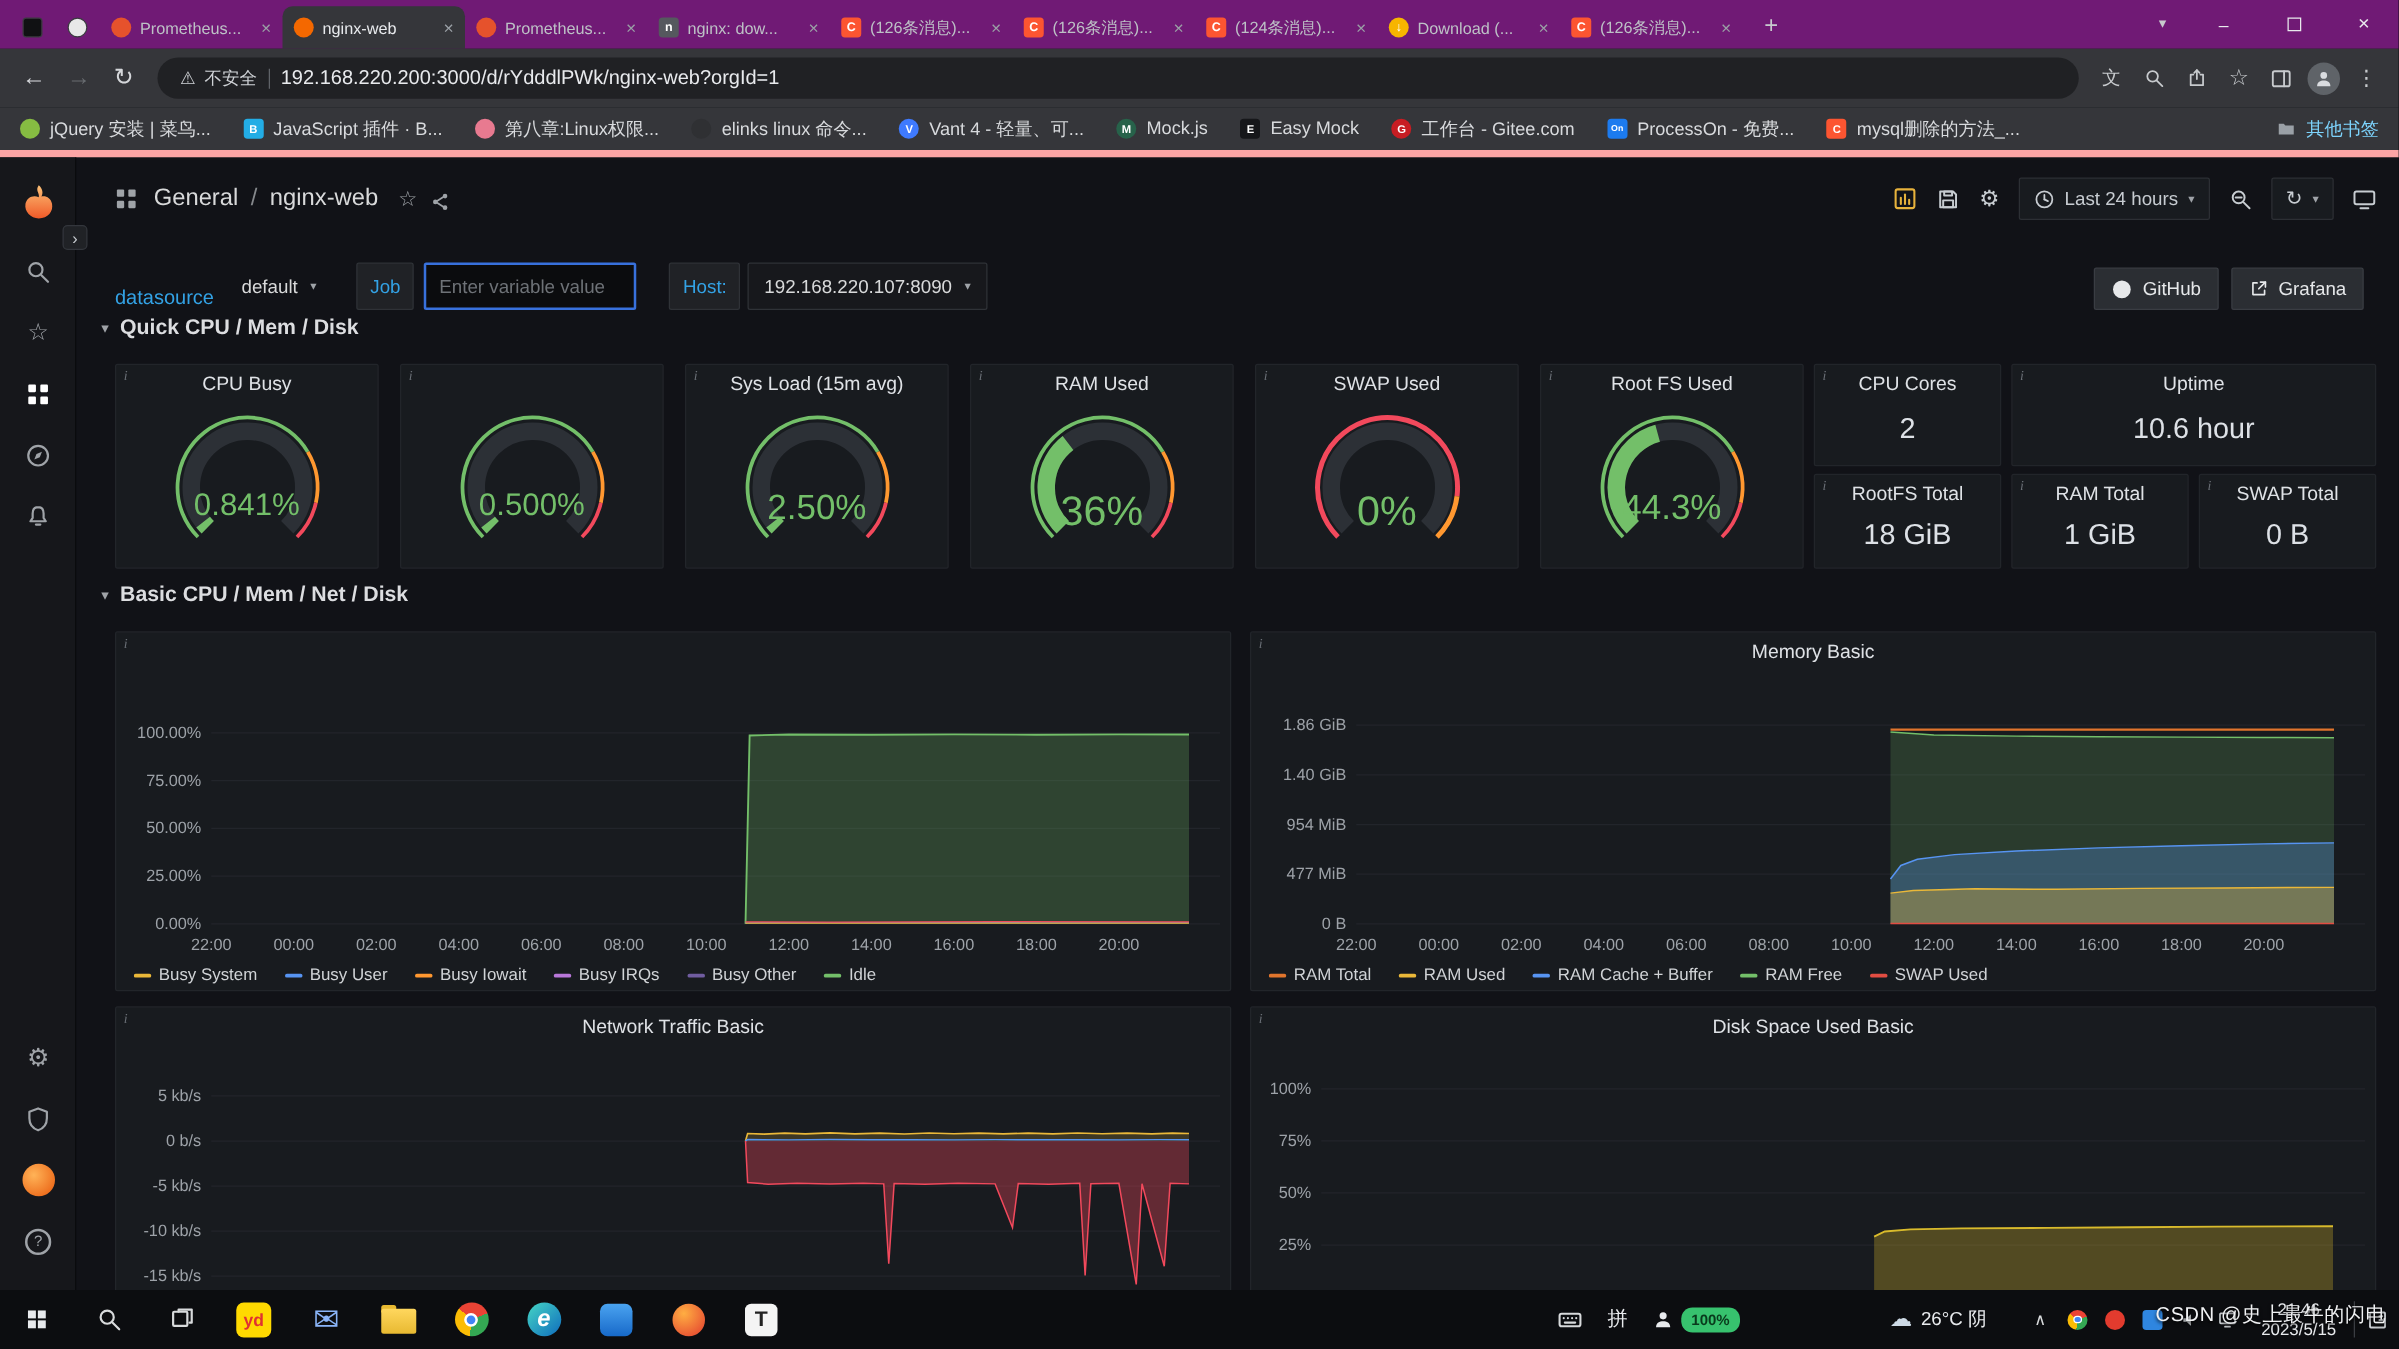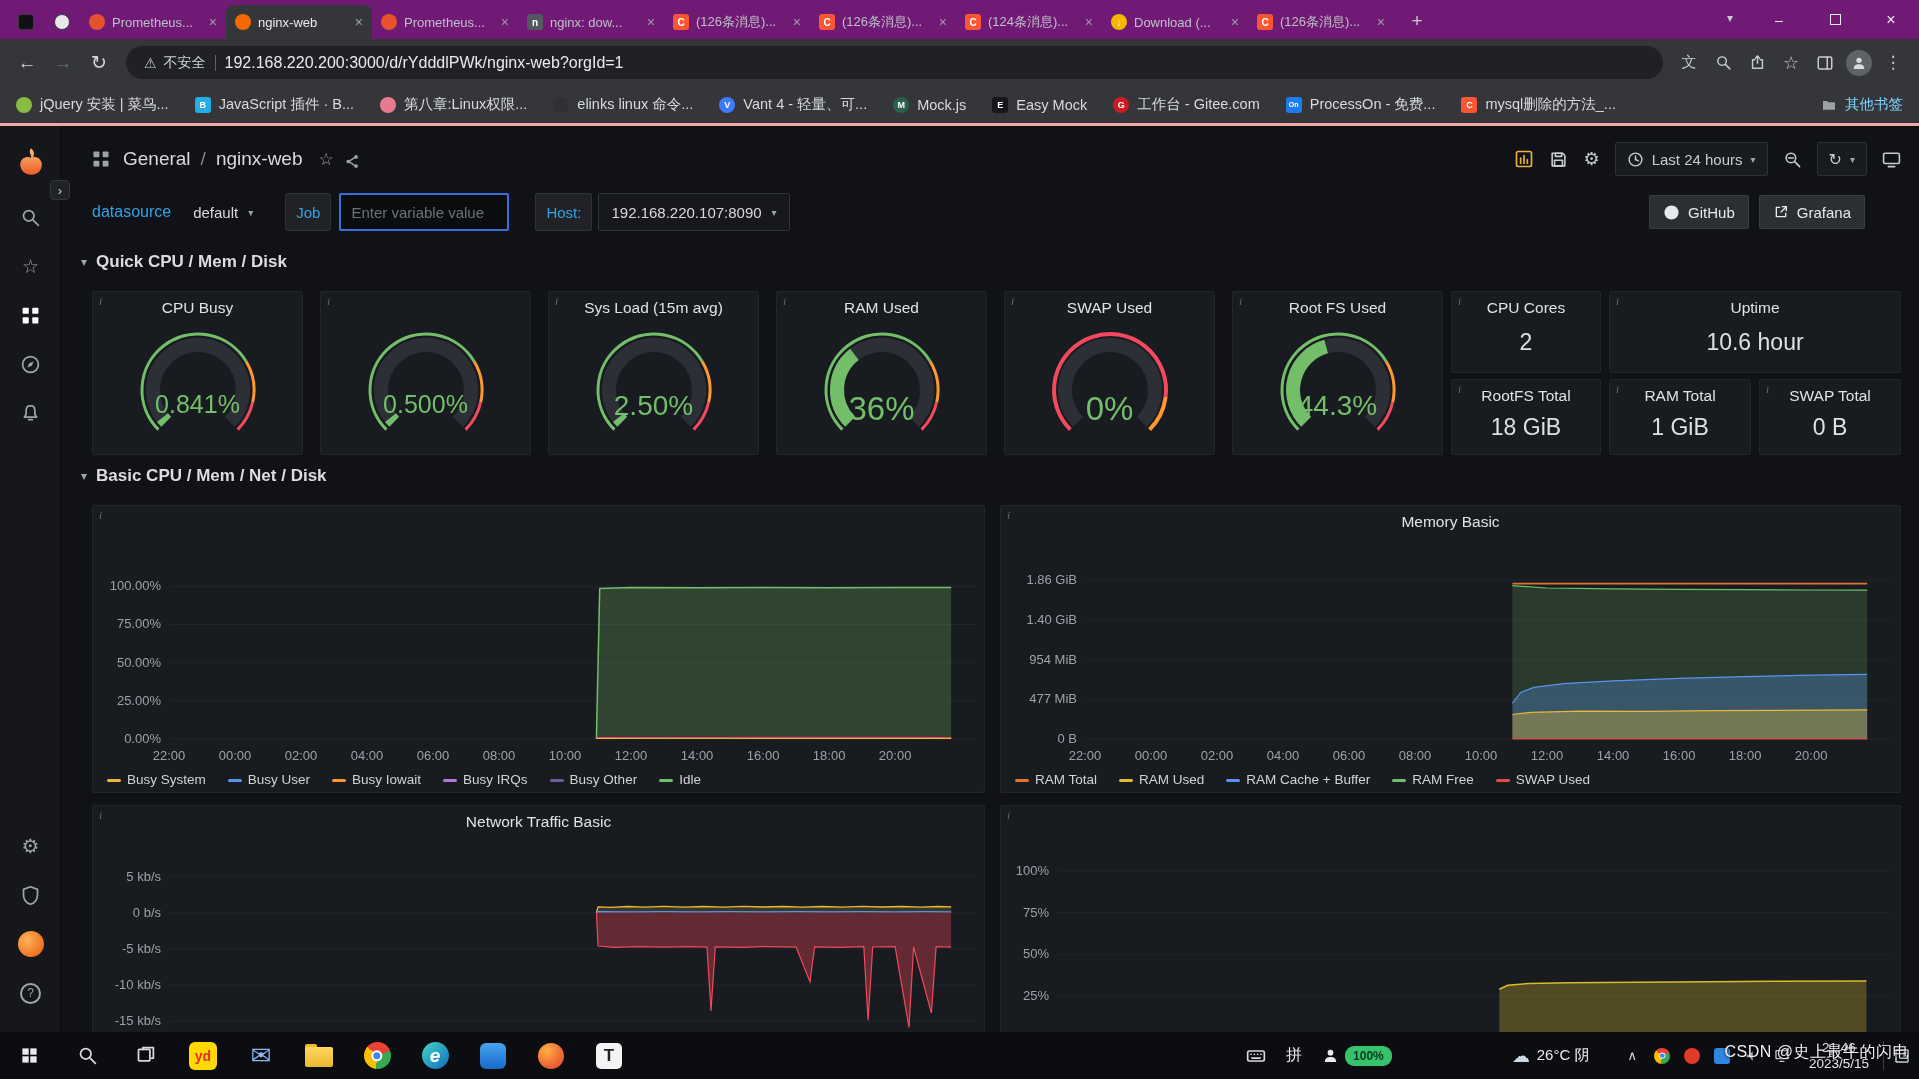--- a/index.html
+++ b/index.html
@@ -22,40 +22,40 @@
 #winctl{position:absolute;right:0;top:0;height:39px;display:flex}
 .wbtn{width:56px;height:39px;display:flex;align-items:center;justify-content:center;color:#e8eaed;font-size:14px}
 .maxbox{width:11px;height:11px;border:1px solid #e8eaed;display:block}
 #toolbar{position:absolute;left:0;top:39px;width:100%;height:47px;background:#35363a;display:flex;align-items:center;padding:0 10px;gap:2px}
 .navbtn{width:34px;height:34px;border-radius:50%;display:flex;align-items:center;justify-content:center;font-size:19px;color:#d5d7da}
 .navbtn.dis{color:#686c70}
 #urlpill{flex:1;height:33px;background:#202124;border-radius:17px;display:flex;align-items:center;padding:0 18px;margin:0 8px;color:#e8eaed;font-size:16px;gap:9px;overflow:hidden;white-space:nowrap}
 #urlpill .sec{color:#cfd2d6;font-size:14px;display:flex;gap:7px;align-items:center}
 #urlpill .vdiv{width:1px;height:16px;background:#5f6368;flex:none}
 .tbico{width:32px;height:32px;display:flex;align-items:center;justify-content:center;color:#c7cacd}
-#bookmarks{position:absolute;left:0;top:86px;width:100%;height:40px;background:#35363a;border-bottom:3px solid #fca5a5;display:flex;align-items:center;padding:0 16px;font-size:14.5px;color:#d8dadd}
+#bookmarks{position:absolute;left:0;top:86px;width:100%;height:40px;background:#35363a;border-bottom:6px solid #fca5a5;display:flex;align-items:center;padding:0 16px;font-size:14.5px;color:#d8dadd}
 #bm-items{display:flex;gap:26px;align-items:center;white-space:nowrap}
 .bm{display:flex;align-items:center;gap:8px}
 .bmic{width:16px;height:16px;display:flex;align-items:center;justify-content:center;font-size:9px;font-weight:bold;color:#fff;flex:none}
 #otherbm{margin-left:auto;display:flex;gap:8px;align-items:center;color:#7dd3fc}
 
 #grafana{position:absolute;left:0;top:126px;width:1919px;height:906px;background:#111217}
 #g-side{position:absolute;left:0;top:0;width:61px;height:100%;background:#16171b;border-right:1px solid #0a0b0d}
 .sico{width:61px;height:44px;margin:5px 0;display:flex;align-items:center;justify-content:center;color:#9fa3a8}
 #g-main{position:absolute;left:61px;top:0;right:0;height:100%}
 #g-head{position:absolute;left:0;top:0;right:0;height:66px;display:flex;align-items:center;padding:0 18px 0 30px;gap:12px}
 #crumb{display:flex;align-items:flex-end;gap:10px;font-size:19px;color:#d8d9da;font-weight:500}
 #crumb .dim{color:#85888c}
 .hstar{font-size:17px;color:#9fa3a8;margin-left:6px}
 .hico{display:flex;align-items:center;justify-content:center}
 #g-tools{margin-left:auto;display:flex;align-items:center;gap:15px;color:#9fa3a8}
 .gearg{font-size:18px;color:#c7ccd1}
 .gtbtn{display:flex;align-items:center;gap:8px;font-size:15px;color:#c7ccd1;border:1px solid #2c2f34;background:#181b1f;height:34px;padding:0 11px;border-radius:2px}
 .caret{font-size:10px;color:#9fa3a8}
-#g-vars{position:absolute;left:0;top:60px;right:0;height:52px;display:flex;align-items:center;padding:0 54px 0 31px}
+#g-vars{position:absolute;left:0;top:70px;right:0;height:52px;display:flex;align-items:flex-end;padding:0 28px 0 31px}
 .vlabel{color:#33a2e5;font-size:16px;font-weight:500}
 .vchip{color:#33a2e5;font-size:15px;font-weight:500;background:#202226;border:1px solid #2f3237;height:38px;display:flex;align-items:center;padding:0 10px;border-radius:2px}
 .vval{background:transparent;height:38px;display:flex;align-items:center;gap:10px;padding:0 12px;color:#d8d9da;font-size:15px;border-radius:2px}
 .vval.box{background:#17181c;border:1px solid #2f3237}
 .varinput{width:170px;height:38px;background:#0b0c0e;border:2px solid #3871dc;border-radius:2px;color:#d8d9da;font-size:15px;padding:0 10px;outline:none;margin-left:8px;font-family:inherit}
 .varinput::placeholder{color:#6e7277}
 .gbtn{height:34px;background:#2b2e33;border:1px solid #3a3d43;border-radius:2px;display:flex;align-items:center;gap:8px;padding:0 13px;color:#e6e8ea;font-size:15px}
 #g-dash{position:absolute;left:0;top:118px;right:0;bottom:0;overflow:hidden}
 .rowhdr{position:absolute;display:flex;align-items:center;gap:9px;color:#dcdde0;font-size:17px;font-weight:600}
 .rowhdr .rc{color:#9fa2a7;font-size:12px}
@@ -615,20 +615,21 @@
               <text x="68" y="218.97424892703862" fill="#9da2a8" font-size="13" text-anchor="end">-15 kb/s</text>
               <path d="M 503.4 106.8 L 505.1 100.8 L 518.3 101.3 L 534.8 100.5 L 551.3 101.1 L 571.1 100.3 L 590.9 101.1 L 610.7 100.5 L 630.5 101.2 L 650.3 100.4 L 670.1 101.0 L 689.9 100.5 L 709.7 101.1 L 729.5 100.5 L 749.3 101.1 L 769.1 100.4 L 788.9 101.0 L 808.7 100.5 L 828.5 101.1 L 845.0 100.5 L 858.2 100.8 L 858.2 106.8 L 503.4 106.8 Z" fill="#eab839" fill-opacity="0.18"></path>
               <path d="M 503.4 106.8 L 505.1 100.8 L 518.3 101.3 L 534.8 100.5 L 551.3 101.1 L 571.1 100.3 L 590.9 101.1 L 610.7 100.5 L 630.5 101.2 L 650.3 100.4 L 670.1 101.0 L 689.9 100.5 L 709.7 101.1 L 729.5 100.5 L 749.3 101.1 L 769.1 100.4 L 788.9 101.0 L 808.7 100.5 L 828.5 101.1 L 845.0 100.5 L 858.2 100.8" stroke="#eab839" stroke-width="1.3" fill="none"></path>
               <path d="M 503.4 106.8 L 505.1 105.7 L 538.1 105.9 L 571.1 105.6 L 604.1 105.8 L 637.1 105.7 L 670.1 105.9 L 703.1 105.7 L 736.1 105.8 L 769.1 105.7 L 802.1 105.9 L 835.1 105.7 L 858.2 105.8" stroke="#5794f2" stroke-width="1.2" fill="none"></path>
               <path d="M 503.4 106.8 L 505.1 140.0 L 521.6 141.3 L 544.7 140.6 L 571.1 141.1 L 597.5 140.7 L 614.0 141.1 L 618.0 204.9 L 622.3 140.9 L 647.0 141.3 L 673.4 140.6 L 703.1 141.1 L 717.0 176.0 L 721.6 140.9 L 746.0 141.3 L 770.8 140.7 L 775.1 214.3 L 779.7 141.0 L 802.1 140.7 L 816.0 221.5 L 820.6 141.0 L 838.4 207.0 L 843.1 140.7 L 858.2 141.1 L 858.2 106.8 L 503.4 106.8 Z" fill="#f2495c" fill-opacity="0.35"></path>
               <path d="M 503.4 106.8 L 505.1 140.0 L 521.6 141.3 L 544.7 140.6 L 571.1 141.1 L 597.5 140.7 L 614.0 141.1 L 618.0 204.9 L 622.3 140.9 L 647.0 141.3 L 673.4 140.6 L 703.1 141.1 L 717.0 176.0 L 721.6 140.9 L 746.0 141.3 L 770.8 140.7 L 775.1 214.3 L 779.7 141.0 L 802.1 140.7 L 816.0 221.5 L 820.6 141.0 L 838.4 207.0 L 843.1 140.7 L 858.2 141.1" stroke="#f2495c" stroke-width="1.2" fill="none"></path>
             </svg>
           </div>
           <div class="panel" style="left: 939px; top: 561px; width: 901px; height: 288px;">
             <span class="pinfo">i</span>
+            <div class="ptitle">Disk Space Used Basic</div>
             <svg width="899" height="286" style="position: absolute; left: 0px; top: 0px;">
               <line x1="56" x2="891" y1="65" y2="65" stroke="#22252b" stroke-width="1"></line>
               <text x="48" y="69" fill="#9da2a8" font-size="13" text-anchor="end">100%</text>
               <line x1="56" x2="891" y1="106.66666666666667" y2="106.66666666666667" stroke="#22252b" stroke-width="1"></line>
               <text x="48" y="110.66666666666667" fill="#9da2a8" font-size="13" text-anchor="end">75%</text>
               <line x1="56" x2="891" y1="148.33333333333334" y2="148.33333333333334" stroke="#22252b" stroke-width="1"></line>
               <text x="48" y="152.33333333333334" fill="#9da2a8" font-size="13" text-anchor="end">50%</text>
               <line x1="56" x2="891" y1="190" y2="190" stroke="#22252b" stroke-width="1"></line>
               <text x="48" y="194" fill="#9da2a8" font-size="13" text-anchor="end">25%</text>
               <path d="M 498.3 183.3 L 506.8 179.2 L 527.3 177.5 L 568.3 176.7 L 636.6 176.3 L 704.9 175.8 L 773.2 175.3 L 865.4 175.0 L 865.4 231.7 L 498.3 231.7 Z" fill="#d9bb2c" fill-opacity="0.3"></path>

